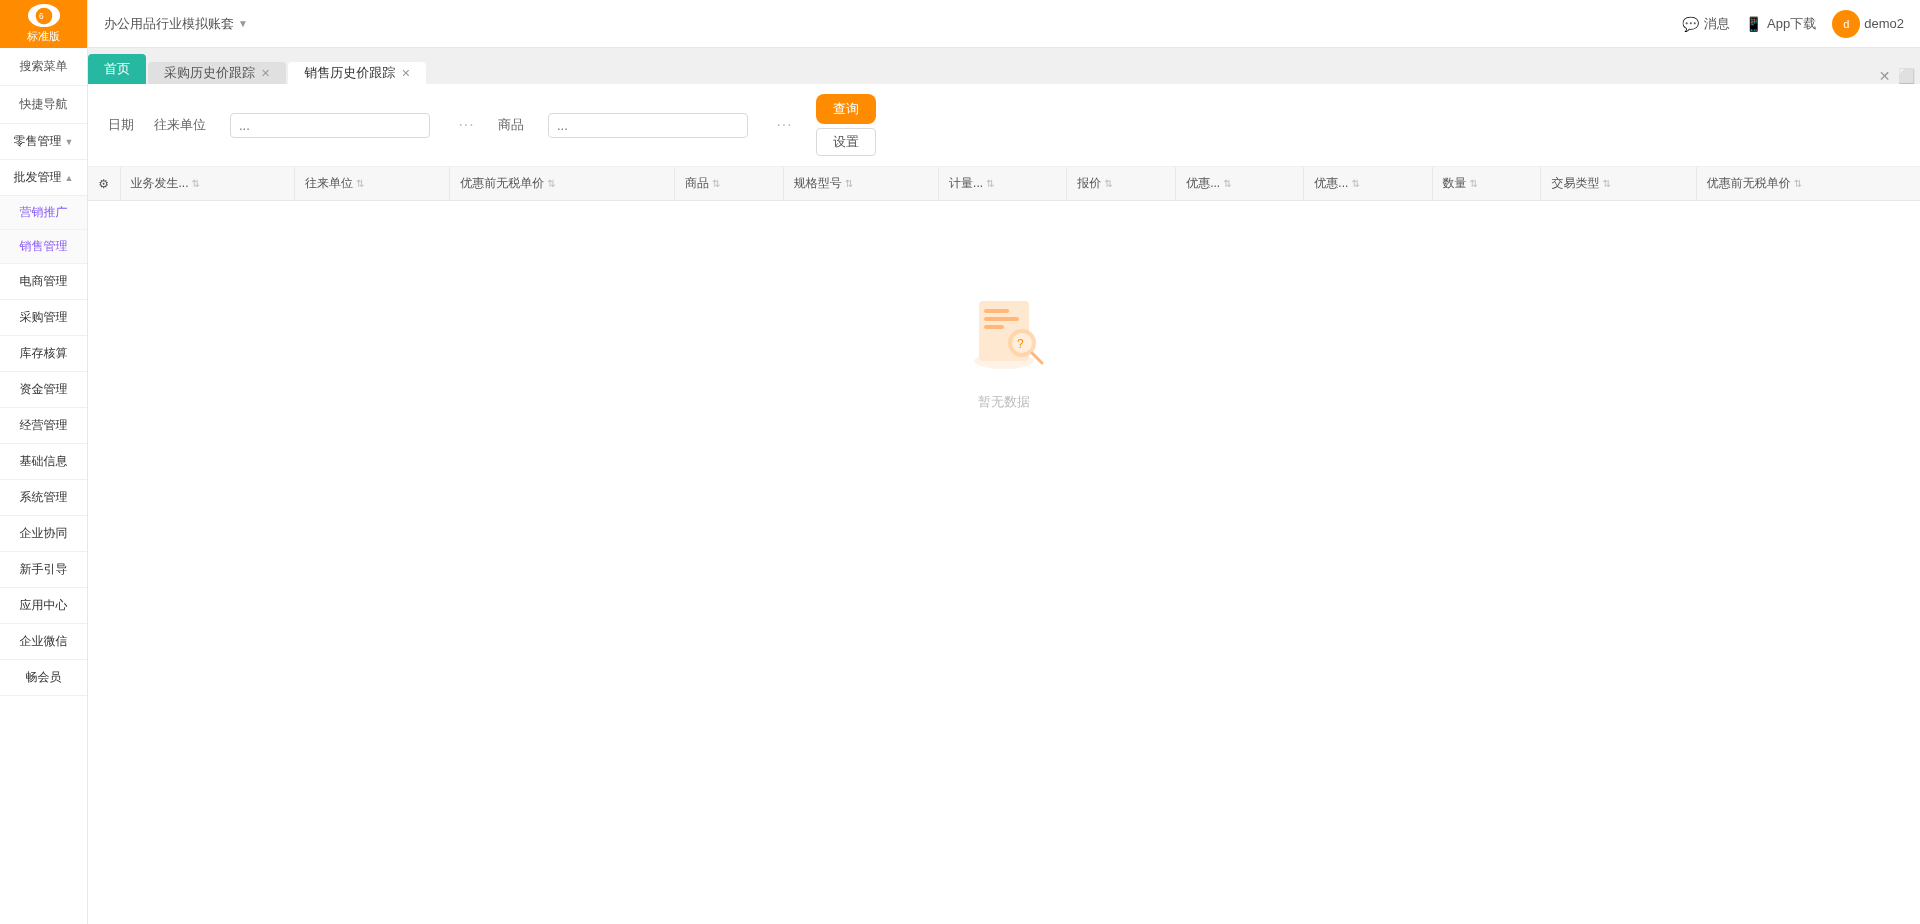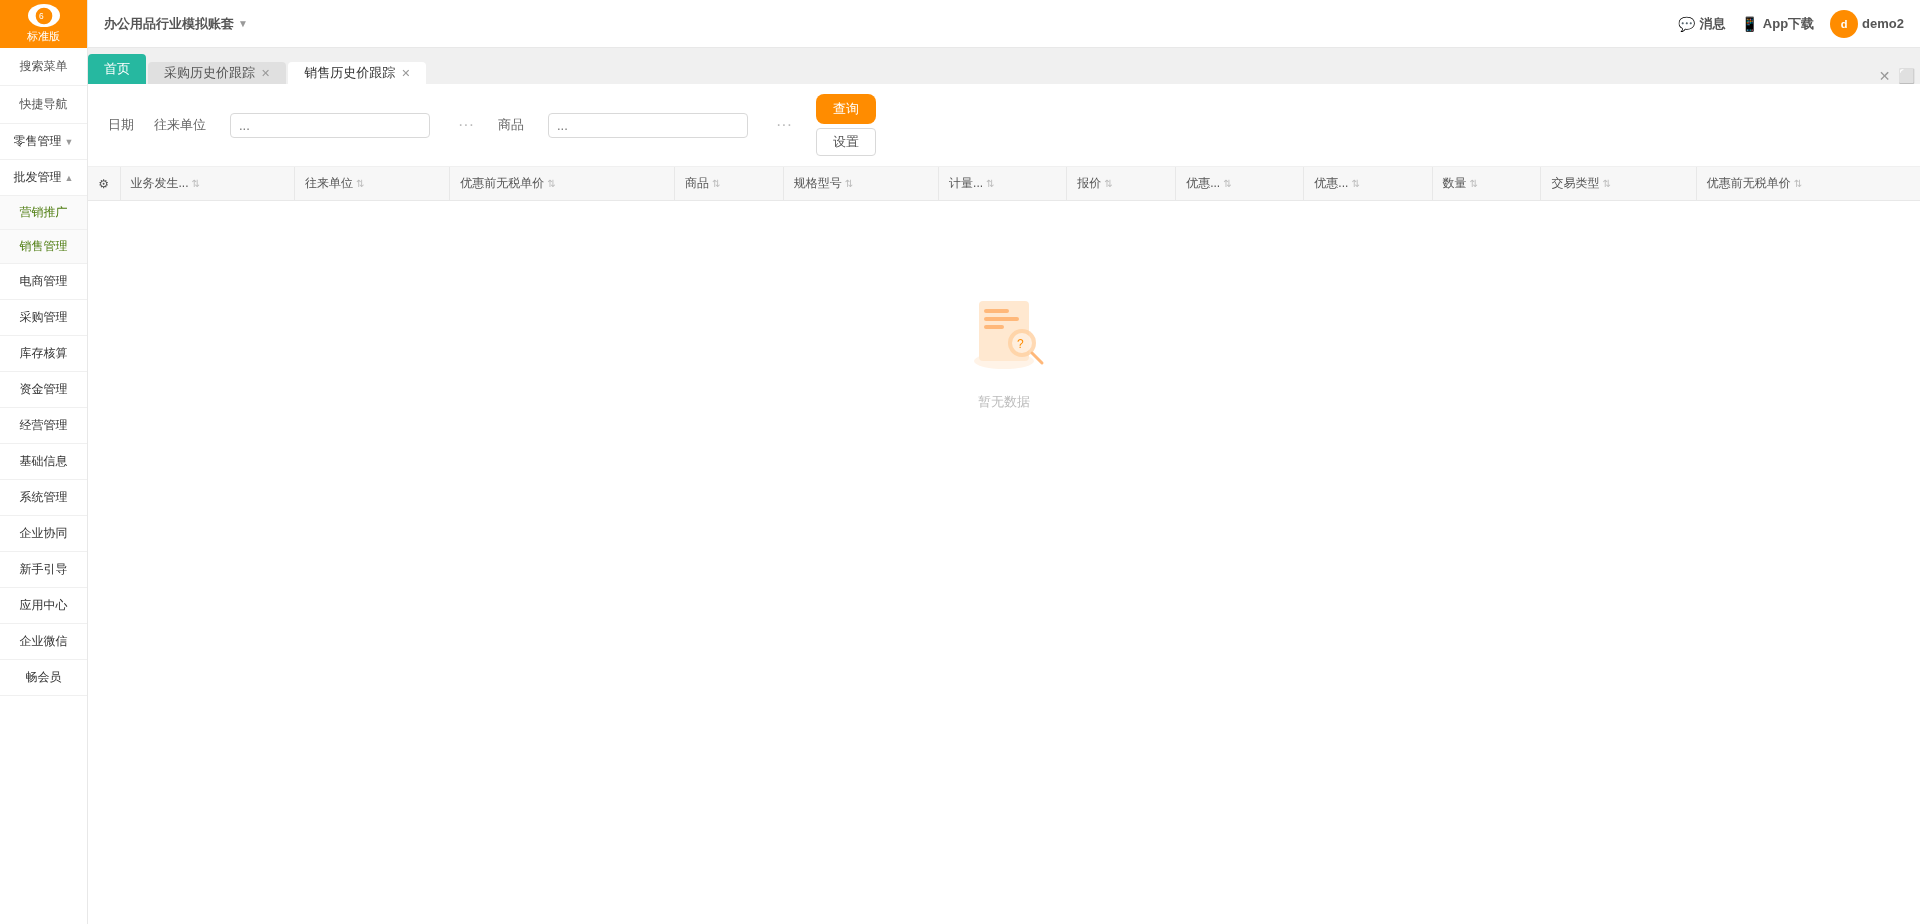--- a/index.html
+++ b/index.html
@@ -5,28 +5,28 @@
     * { margin: 0; padding: 0; box-sizing: border-box; }
     body { font-family: 'Microsoft YaHei', sans-serif; font-size: 13px; background: #f5f5f5; color: #333; width: 1920px; height: 924px; overflow: hidden; display: flex; flex-direction: row; }
 
     
     .sidebar { width: 88px; background: #fff; display: flex; flex-direction: column; border-right: 1px solid #e8e8e8; height: 924px; flex-shrink: 0; }
     .sidebar-logo { height: 48px; background: #ff8c00; display: flex; align-items: center; justify-content: center; flex-direction: column; color: #fff; font-size: 11px; padding: 4px; }
     .sidebar-logo-icon { width: 32px; height: 32px; background: #fff; border-radius: 50%; display: flex; align-items: center; justify-content: center; margin-bottom: 2px; }
     .sidebar-logo-icon svg { width: 20px; height: 20px; }
     .sidebar-menu-item { padding: 10px 4px; text-align: center; cursor: pointer; font-size: 12px; color: #555; border-bottom: 1px solid #f0f0f0; display: flex; align-items: center; justify-content: center; }
     .sidebar-section { padding: 8px 4px; text-align: center; cursor: pointer; font-size: 12px; color: #333; display: flex; align-items: center; justify-content: center; gap: 3px; border-bottom: 1px solid #f0f0f0; min-height: 36px; }
-    .sidebar-sub-item { padding: 8px 4px; text-align: center; cursor: pointer; font-size: 12px; color: #4d7c0f; background: #fafafa; border-bottom: 1px solid #f0f0f0; min-height: 32px; display: flex; align-items: center; justify-content: center; }
+    .sidebar-sub-item { padding: 8px 4px; text-align: center; cursor: pointer; font-size: 12px; color: #8b5cf6; background: #fafafa; border-bottom: 1px solid #f0f0f0; min-height: 32px; display: flex; align-items: center; justify-content: center; }
     .chevron { font-size: 9px; color: #999; }
 
     
     .main { flex: 1; display: flex; flex-direction: column; height: 924px; overflow: hidden; }
 
     
-    .topbar { height: 48px; background: #fff; display: flex; align-items: center; justify-content: space-between; padding: 0 16px; border-bottom: 1px solid #e8e8e8; flex-shrink: 0; font-weight: bold; }
+    .topbar { height: 48px; background: #fff; display: flex; align-items: center; justify-content: space-between; padding: 0 16px; border-bottom: 1px solid #e8e8e8; flex-shrink: 0; }
     .topbar-left { display: flex; align-items: center; gap: 8px; color: #555; font-size: 13px; }
     .topbar-dropdown { display: flex; align-items: center; gap: 4px; cursor: pointer; }
     .topbar-right { display: flex; align-items: center; gap: 16px; font-size: 13px; color: #555; }
     .topbar-right-item { display: flex; align-items: center; gap: 4px; cursor: pointer; }
     .avatar { width: 28px; height: 28px; border-radius: 50%; background: #ff8c00; color: #fff; display: flex; align-items: center; justify-content: center; font-size: 11px; }
 
     
     .tabs { height: 36px; background: #f0f0f0; display: flex; align-items: flex-end; padding-left: 0; flex-shrink: 0; }
     .tab { padding: 6px 16px; cursor: pointer; font-size: 13px; border-top-left-radius: 4px; border-top-right-radius: 4px; display: flex; align-items: center; gap: 6px; color: #555; background: #e0e0e0; margin-right: 2px; height: 22px; }
     .tab.active { background: #fff; color: #333; font-weight: 500; }

